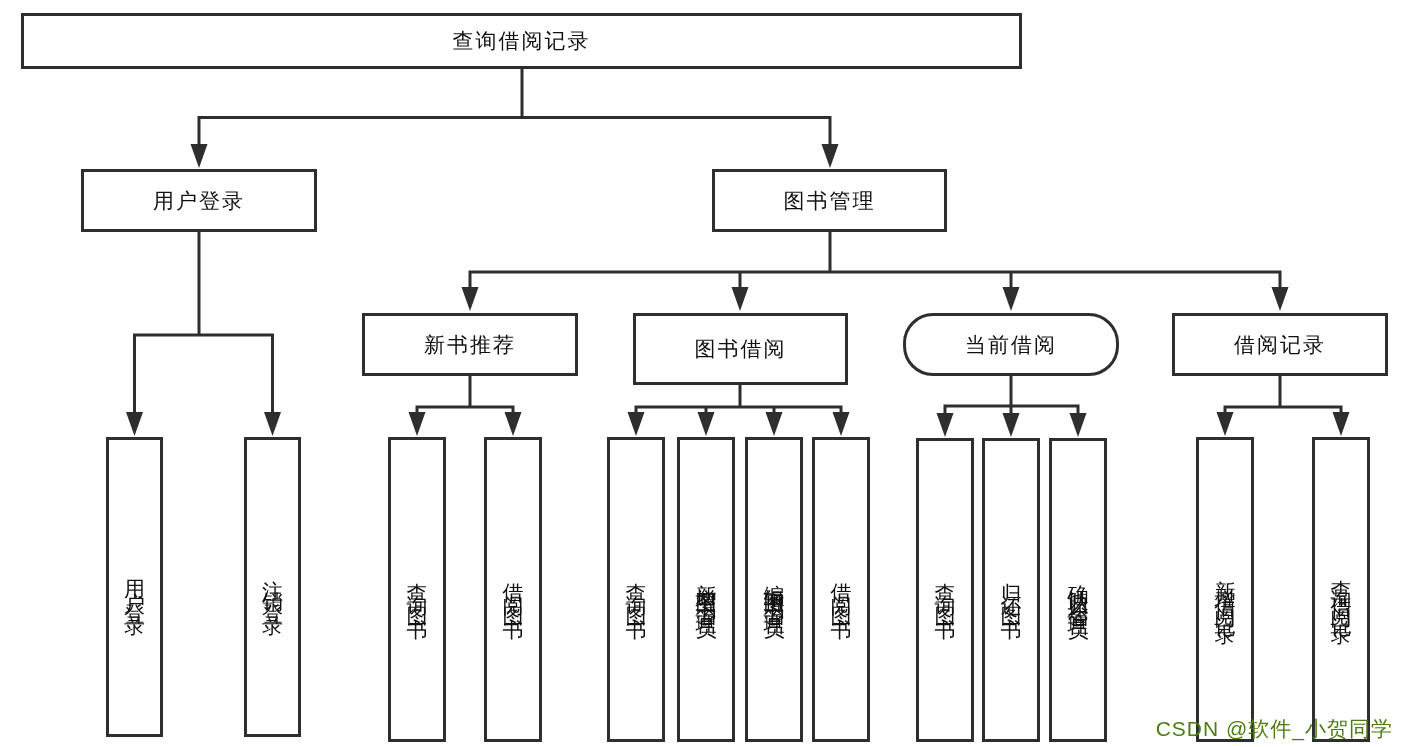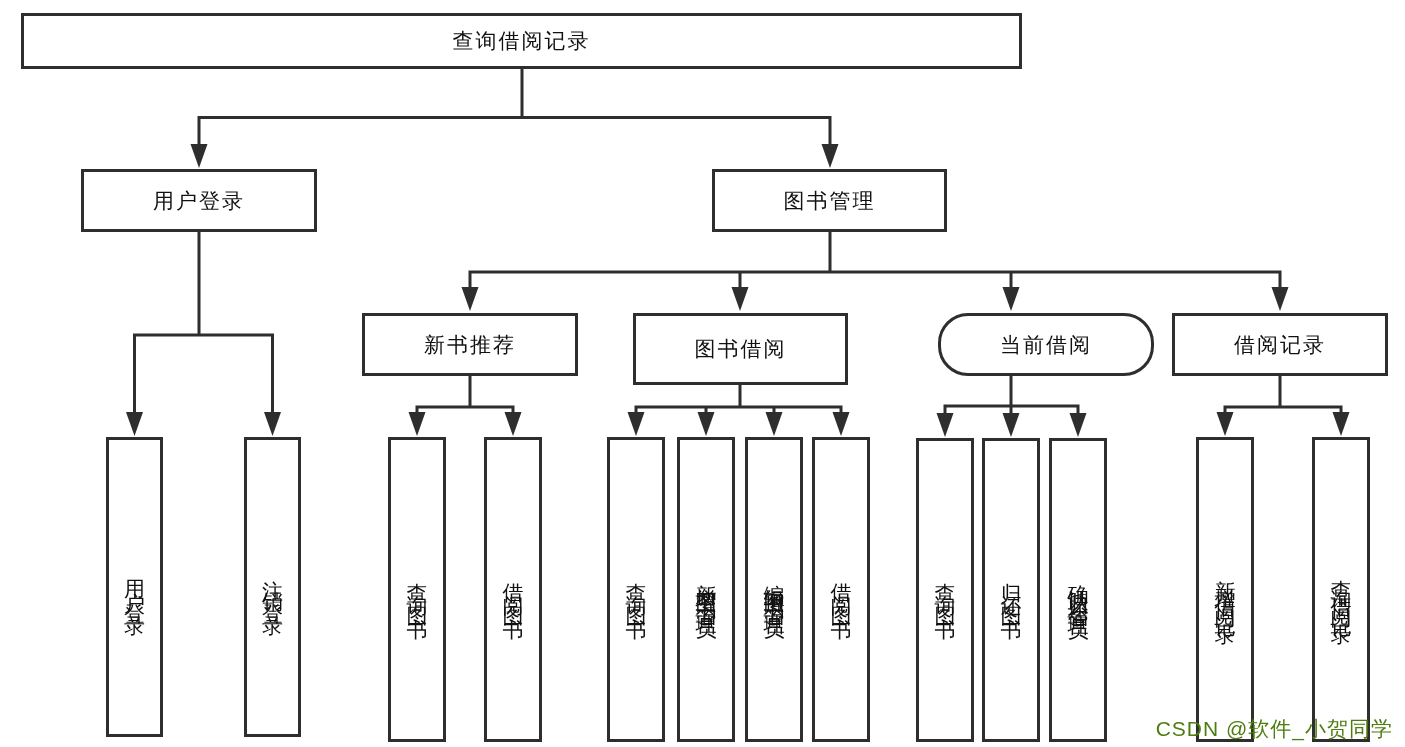--- a/index.html
+++ b/index.html
@@ -119,21 +119,21 @@
   <div class="hbox" style="left:712px; top:169px; width:235px; height:63px;">
     <span>图书管理</span>
   </div>
 
   <div class="hbox" style="left:362px; top:313px; width:216px; height:63px;">
     <span>新书推荐</span>
   </div>
   <div class="hbox" style="left:633px; top:313px; width:215px; height:72px;">
     <span>图书借阅</span>
   </div>
-  <div class="hbox" style="left:938px; top:313px; width:216px; height:63px;border-radius:30px;">
+  <div class="hbox" style="left:903px; top:313px; width:216px; height:63px;border-radius:30px;">
     <span>当前借阅</span>
   </div>
   <div class="hbox" style="left:1172px; top:313px; width:216px; height:63px;">
     <span>借阅记录</span>
   </div>
 
   <div class="vbox" style="left:106px; top:437px; width:57px; height:300px;">
     <span>用户登录</span>
   </div>
   <div class="vbox" style="left:244px; top:437px; width:57px; height:300px;">

